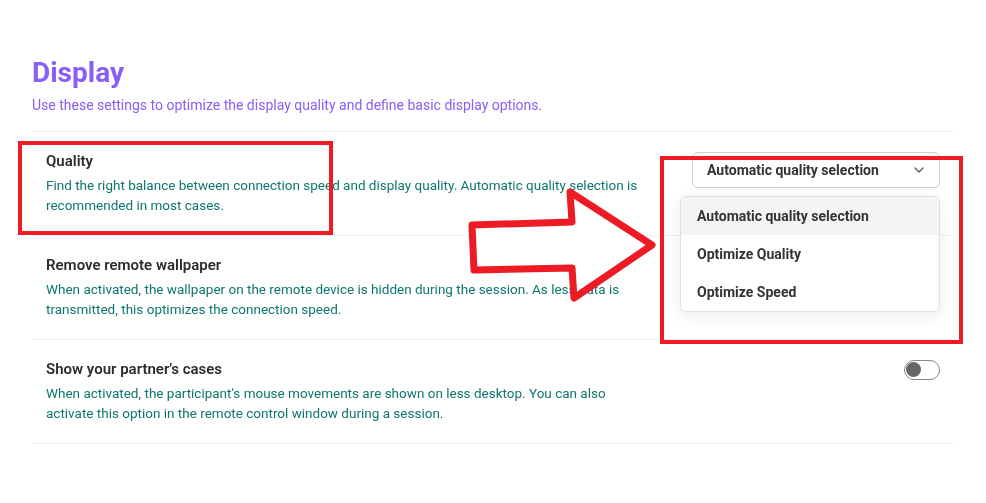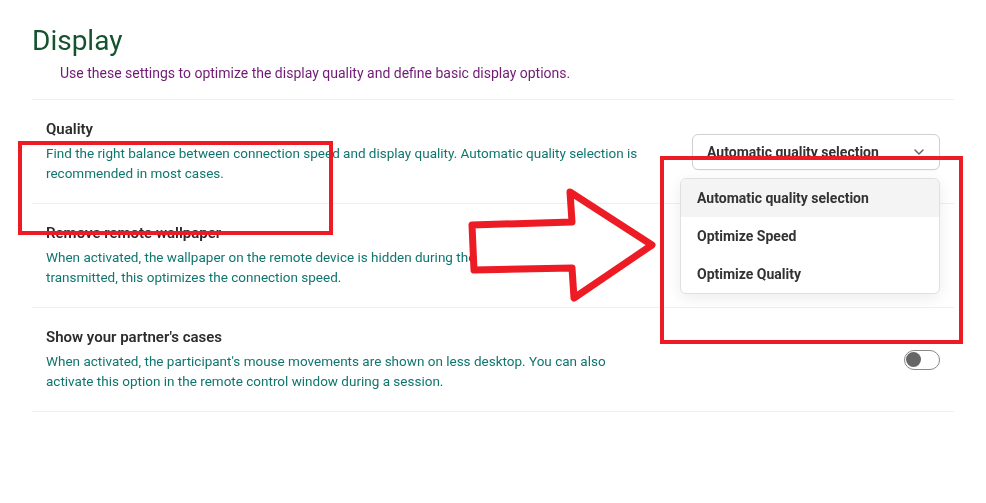--- a/index.html
+++ b/index.html
@@ -7,34 +7,34 @@
       font-family: -apple-system, BlinkMacSystemFont, "Segoe UI", Roboto, Arial, sans-serif;
       background: #fff;
       width: 986px;
       height: 503px;
       color: #333;
       position: relative;
     }
     .container { padding: 24px 32px; }
     .page-title {
       font-size: 28px;
-      font-weight: 400;
-      color: #14532d;
+      font-weight: 700;
+      color: #8b5cf6;
       margin-bottom: 8px;
+      margin-top: 32px;
     }
     .page-subtitle {
       font-size: 14px;
-      color: #701a75;
+      color: #8b5cf6;
       margin-bottom: 18px;
-      margin-left: 28px;
     }
     .divider { border-top: 1px solid #eee; margin: 0 0 0 0; }
     .setting-row {
       display: flex;
-      align-items: center;
+      align-items: flex-start;
       justify-content: space-between;
       padding: 20px 14px 20px 14px;
       border-bottom: 1px solid #eee;
       position: relative;
     }
     .setting-text { flex: 1; max-width: 640px; }
     .setting-title {
       font-size: 15px;
       font-weight: 600;
       color: #2c2c2c;
@@ -139,22 +139,22 @@
       <div class="dropdown">
         <span>Automatic quality selection</span>
         <span class="chevron">
           <svg viewBox="0 0 12 12" width="12" height="12">
               <path d="M2 4 L6 8 L10 4" stroke="#666" stroke-width="1.5" fill="none" stroke-linecap="round" stroke-linejoin="round"></path>
             </svg>
         </span>
       </div>
       <div class="dropdown-menu">
         <div class="dropdown-option selected">Automatic quality selection</div>
+        <div class="dropdown-option">Optimize Quality</div>
         <div class="dropdown-option">Optimize Speed</div>
-        <div class="dropdown-option">Optimize Quality</div>
       </div>
     </div>
   </div>
 
   <div class="setting-row">
     <div class="setting-text">
       <div class="setting-title">Remove remote wallpaper</div>
       <div class="setting-desc">When activated, the wallpaper on the remote device is hidden during the session. As less data is transmitted, this optimizes the connection speed.</div>
     </div>
     <div class="control-area"></div>

